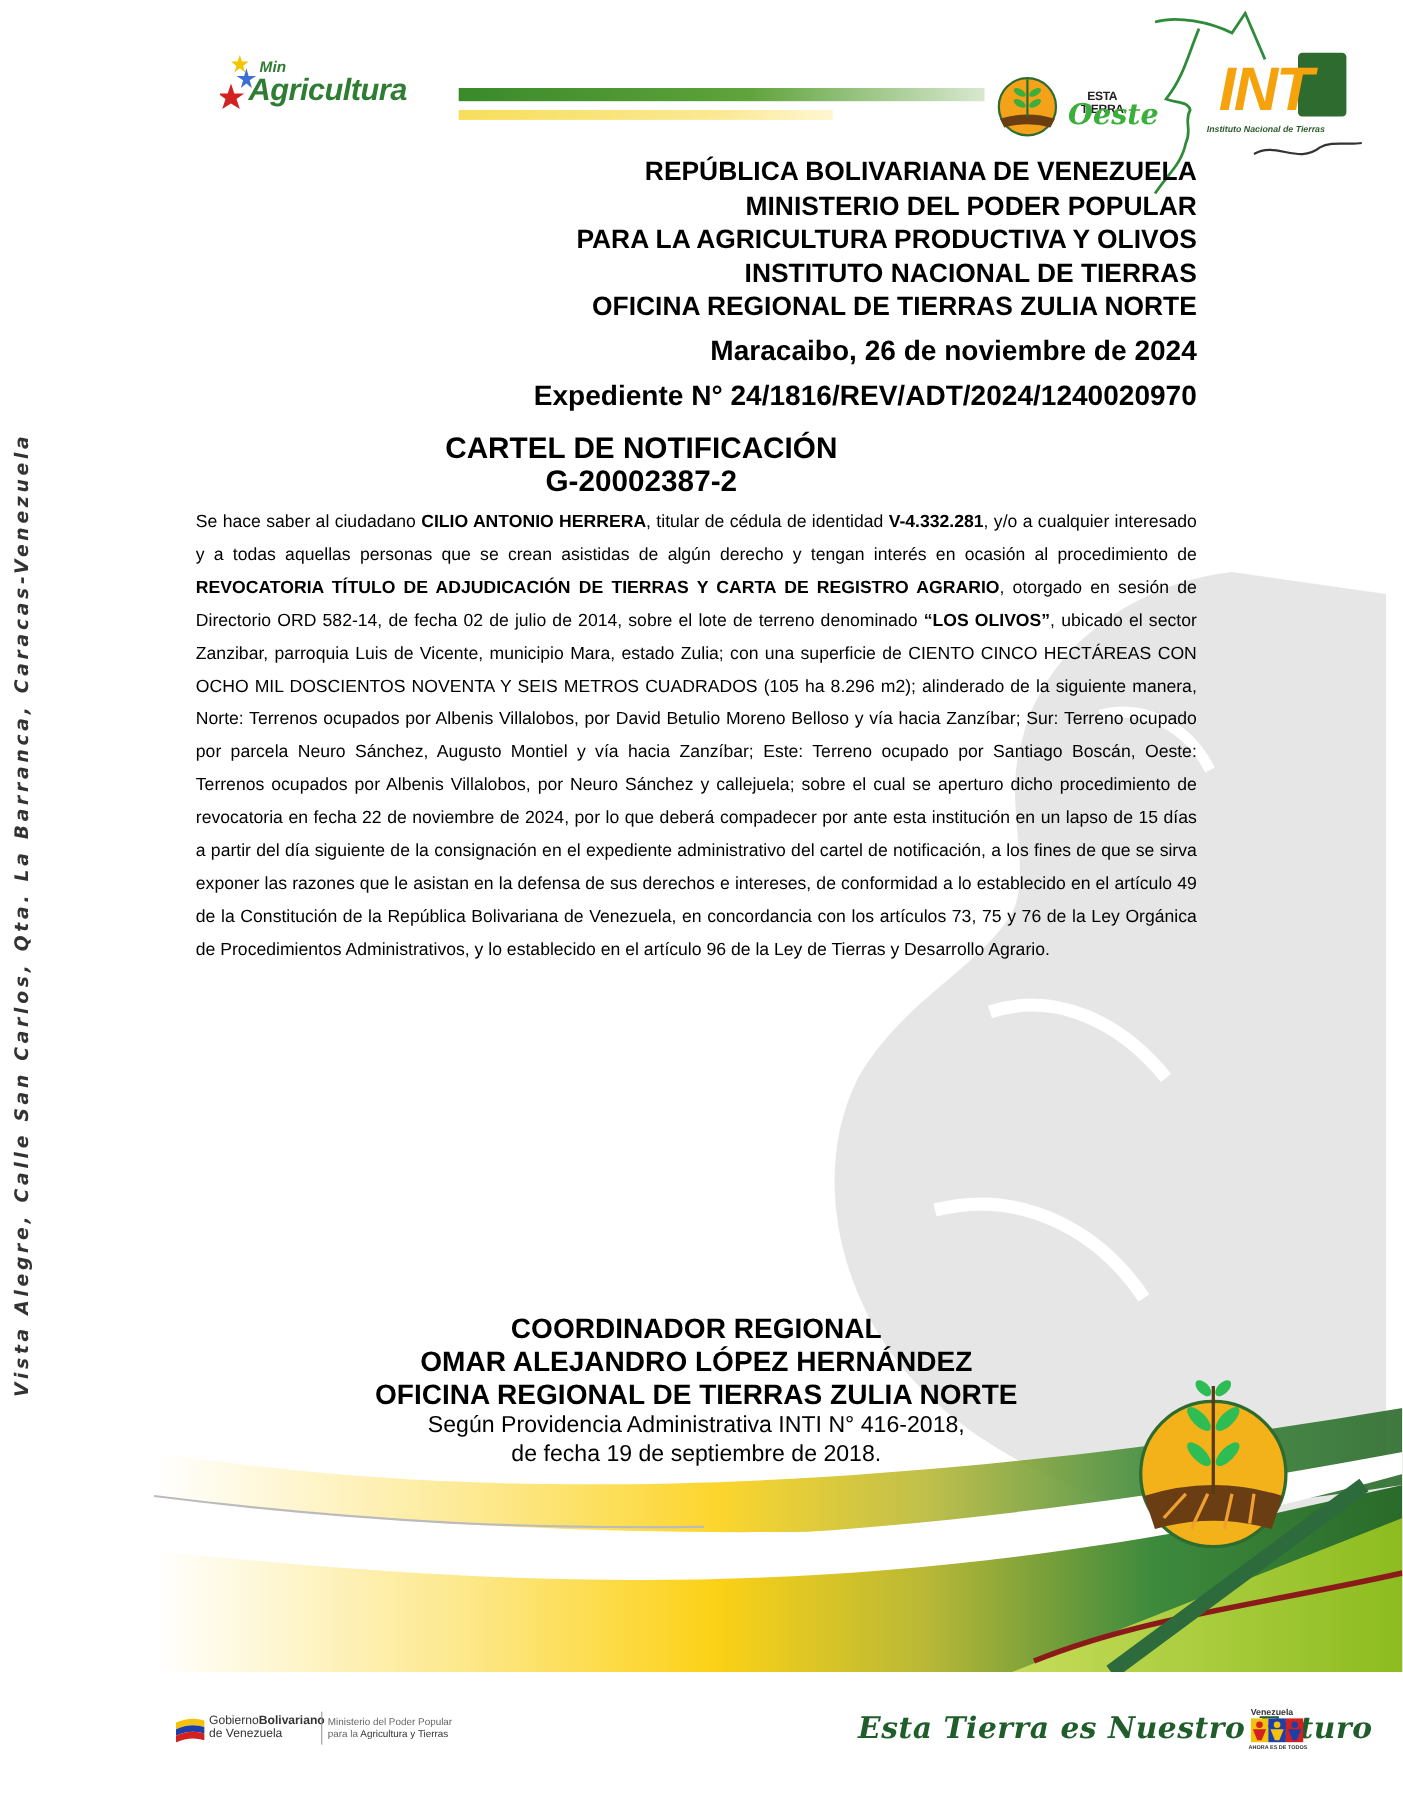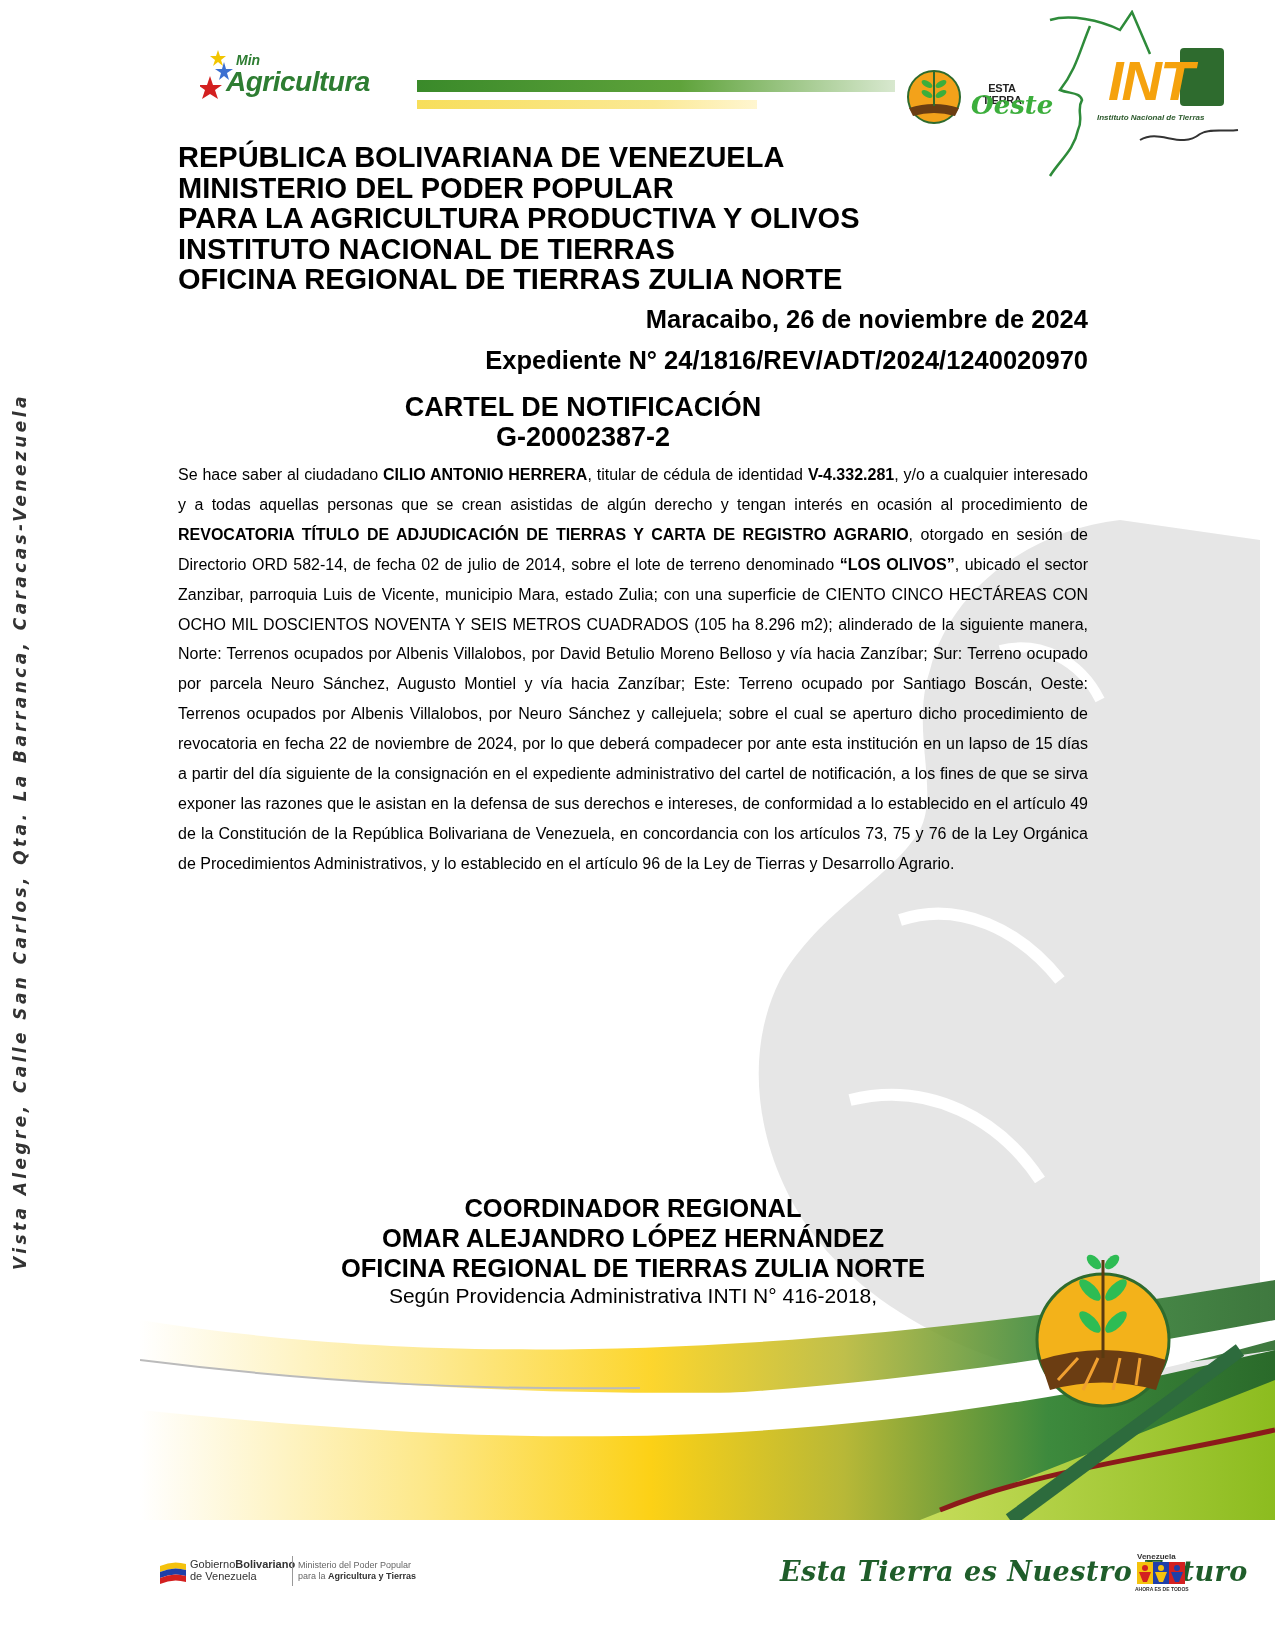--- a/index.html
+++ b/index.html
@@ -25,21 +25,21 @@
   .inti-letters { position: absolute; left: 68px; top: 38px; font-size: 56px; font-weight: bold; font-style: italic; color: #f5a20d; letter-spacing: -2px; }
   .inti-caption { position: absolute; left: 57px; top: 103px; font-size: 8px; font-weight: bold; font-style: italic; color: #2d5a2d; white-space: nowrap; }
 
   
   .side-address { position: absolute; left: 10px; top: 1270px; transform-origin: 0 0; transform: rotate(-90deg);
      font-size: 17px; font-weight: bold; font-style: italic; letter-spacing: 3.4px; color: #333; white-space: nowrap; z-index: 2;
      font-family: "DejaVu Sans", sans-serif; width: 760px; }
 
   
   .content { position: absolute; left: 178px; top: 0; width: 910px; z-index: 3; }
-  .inst-header { position: absolute; top: 142px; left: 0; width: 910px; text-align: left; font-weight: bold; font-size: 29px; line-height: 30.5px; }
+  .inst-header { position: absolute; top: 142px; left: 0; width: 910px; text-align: right; font-weight: bold; font-size: 24px; line-height: 30.5px; }
   .date-line { position: absolute; top: 305px; right: 0; font-weight: bold; font-size: 25.5px; }
   .exp-line { position: absolute; top: 346px; right: 0; font-weight: bold; font-size: 25.5px; }
   .cartel-title { position: absolute; top: 392px; left: 0; width: 910px; text-align: center; font-weight: bold; font-size: 27px; line-height: 30px; }
   .cartel-title span { display: block; }
   .cartel-title .t1 { margin-left: -100px; }
   .cartel-title .t2 { margin-left: -100px; }
   .body-text { position: absolute; top: 460px; left: 0; width: 910px; font-size: 16px; line-height: 29.9px; text-align: justify; }
   .body-text b { font-weight: bold; }
   .signature { position: absolute; top: 1193px; left: 0; width: 910px; text-align: center; }
   .sig-bold { font-weight: bold; font-size: 25.5px; line-height: 30px; display: block; }
@@ -50,21 +50,21 @@
   .emblem { position: absolute; left: 1028px; top: 1240px; width: 150px; height: 170px; z-index: 2; }
 
   
   .footer { position: absolute; left: 0; top: 1540px; width: 1275px; height: 110px; z-index: 3; }
   .gob-logo { position: absolute; left: 160px; top: 16px; width: 260px; height: 36px; }
   .gob-flag { position: absolute; left: 0; top: 4px; width: 26px; height: 24px; }
   .gob-text { position: absolute; left: 30px; top: 2px; font-size: 11px; line-height: 12px; color: #333; }
   .gob-text b { font-weight: bold; }
   .gob-divider { position: absolute; left: 132px; top: 0; width: 1px; height: 30px; background: #999; }
   .min-text { position: absolute; left: 138px; top: 4px; font-size: 9px; line-height: 11px; color: #666; }
-  .min-text b { color: #333; font-weight: bold; margin-top: 48px; }
+  .min-text b { color: #333; font-weight: normal; margin-top: 48px; }
   .slogan { position: absolute; left: 780px; top: 16px; font-size: 27px; font-style: italic; font-weight: bold; color: #1f5d2a;
      font-family: "DejaVu Serif", serif; letter-spacing: 0.5px; white-space: nowrap; }
   .vzla-logo { position: absolute; left: 1133px; top: 12px; width: 56px; height: 40px; }
   .vzla-title { position: absolute; left: 4px; top: 0; font-size: 8px; font-weight: bold; color: #333; }
   .vzla-sub { position: absolute; left: 2px; top: 34px; font-size: 5px; font-weight: bold; color: #333; white-space: nowrap; }
 </style>
 </head>
 <body>
 
 <svg class="watermark" viewBox="0 0 560 900">
@@ -166,20 +166,21 @@
     <span class="t2">G-20002387-2</span>
   </div>
 
   <div class="body-text"><span>Se hace saber al ciudadano </span><b>CILIO ANTONIO HERRERA</b><span>, titular de cédula de identidad </span><b>V-4.332.281</b><span>, y/o a cualquier interesado y a todas aquellas personas que se crean asistidas de algún derecho y tengan interés en ocasión al procedimiento de </span><b>REVOCATORIA TÍTULO DE ADJUDICACIÓN DE TIERRAS Y CARTA DE REGISTRO AGRARIO</b><span>, otorgado en sesión de Directorio ORD 582-14, de fecha 02 de julio de 2014, sobre el lote de terreno denominado </span><b>“LOS OLIVOS”</b><span>, ubicado el sector Zanzibar, parroquia Luis de Vicente, municipio Mara, estado Zulia; con una superficie de CIENTO CINCO HECTÁREAS CON OCHO MIL DOSCIENTOS NOVENTA Y SEIS METROS CUADRADOS (105 ha 8.296 m2); alinderado de la siguiente manera, Norte: Terrenos ocupados por Albenis Villalobos, por David Betulio Moreno Belloso y vía hacia Zanzíbar; Sur: Terreno ocupado por parcela Neuro Sánchez, Augusto Montiel y vía hacia Zanzíbar; Este: Terreno ocupado por Santiago Boscán, Oeste: Terrenos ocupados por Albenis Villalobos, por Neuro Sánchez y callejuela; sobre el cual se aperturo dicho procedimiento de revocatoria en fecha 22 de noviembre de 2024, por lo que deberá compadecer por ante esta institución en un lapso de 15 días a partir del día siguiente de la consignación en el expediente administrativo del cartel de notificación, a los fines de que se sirva exponer las razones que le asistan en la defensa de sus derechos e intereses, de conformidad a lo establecido en el artículo 49 de la Constitución de la República Bolivariana de Venezuela, en concordancia con los artículos 73, 75 y 76 de la Ley Orgánica de Procedimientos Administrativos, y lo establecido en el artículo 96 de la Ley de Tierras y Desarrollo Agrario.</span></div>
 
   <div class="signature">
     <span class="sig-bold">COORDINADOR REGIONAL</span>
     <span class="sig-bold">OMAR ALEJANDRO LÓPEZ HERNÁNDEZ</span>
     <span class="sig-bold">OFICINA REGIONAL DE TIERRAS ZULIA NORTE</span>
     <span class="sig-note">Según Providencia Administrativa INTI N° 416-2018,</span>
+    <span class="sig-note">de fecha 19 de septiembre de 2018.</span>
   </div>
 </div>
 
 <div class="footer">
   <div class="gob-logo">
     <svg class="gob-flag" viewBox="0 0 26 24">
       <path d="M0 6 Q13 0 26 4 L26 10 Q13 6 0 12 Z" fill="#f4c20d"></path>
       <path d="M0 12 Q13 6 26 10 L26 16 Q13 12 0 18 Z" fill="#1f3fa8"></path>
       <path d="M0 18 Q13 12 26 16 L26 22 Q13 18 0 24 Z" fill="#d32020"></path>
     </svg>

